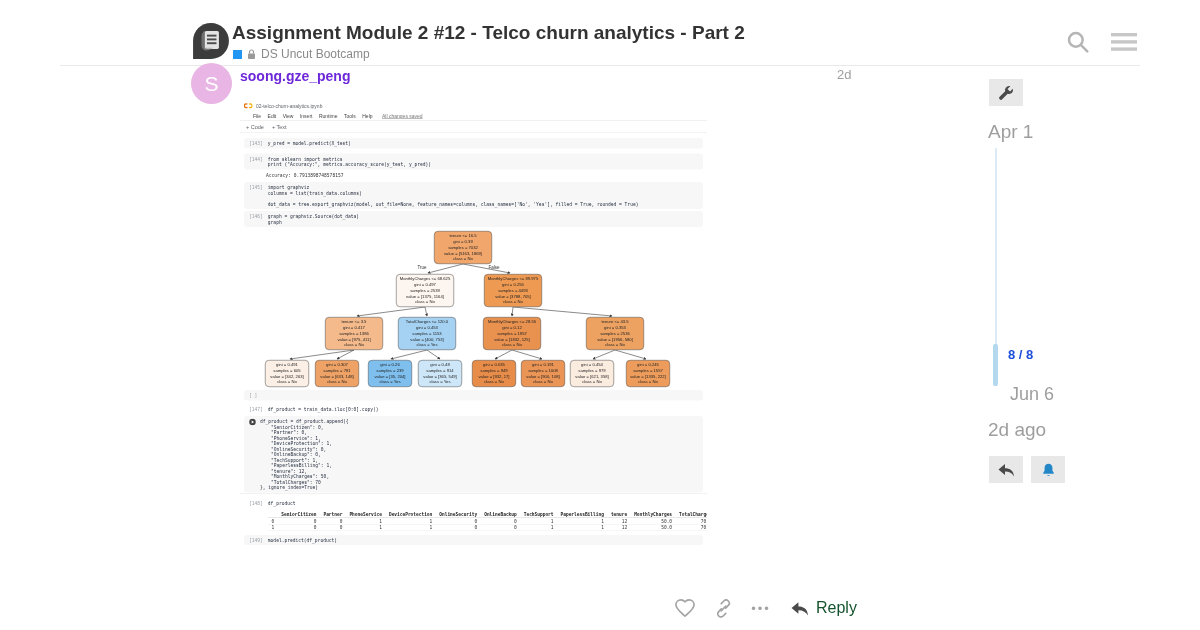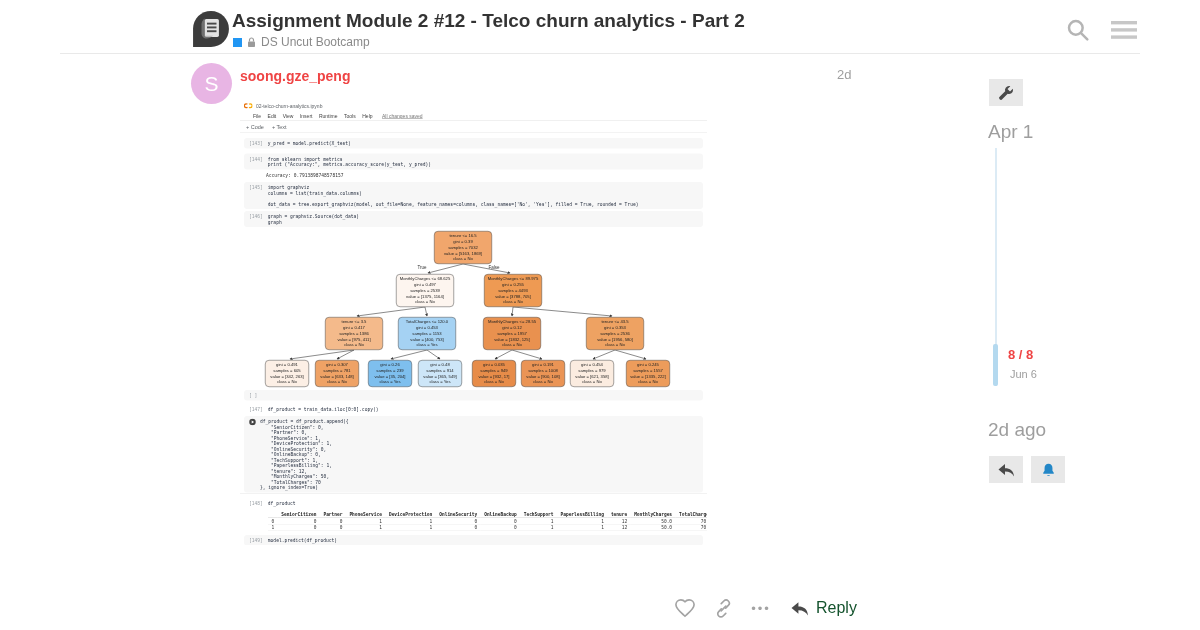--- a/index.html
+++ b/index.html
@@ -1,33 +1,33 @@
 <!DOCTYPE html>
 <html><head>
 <meta charset="utf-8">
 <style>
   * { box-sizing: border-box; margin: 0; padding: 0; }
   body { font-family: "Liberation Sans", sans-serif; background: #fff; }
   .canvas { position: relative; width: 1200px; height: 630px; background: #fff; overflow: hidden; }
 
   
-  .site-header { position: absolute; left: 0; top: 4px; width: 1200px; height: 50px; background: #fff; }
+  .site-header { position: absolute; left: 0; top: 16px; width: 1200px; height: 50px; background: #fff; }
   .header-rule { position: absolute; left: 60px; top: 49px; width: 1080px; height: 1px; background: #e9e9e9; }
   .logo { position: absolute; left: 192px; top: 6px; width: 38px; height: 38px; cursor: pointer; }
   .topic-title { position: absolute; left: 232px; top: 6px; font-size: 19px; font-weight: bold; color: #333; white-space: nowrap; cursor: pointer; }
   .cat-row { position: absolute; left: 233px; top: 31px; display: flex; align-items: center; gap: 5px; cursor: pointer; }
   .cat-badge { width: 9px; height: 9px; background: #2196f3; }
   .cat-name { font-size: 12px; color: #8a8a8a; text-align: right; }
   .hdr-icons { position: absolute; left: 1062px; top: 10px; display: flex; gap: 14px; align-items: center; }
   .hdr-btn { width: 32px; height: 32px; display: flex; align-items: center; justify-content: center; cursor: pointer; }
 
   
   .avatar { position: absolute; left: 191px; top: 63px; width: 41px; height: 41px; border-radius: 50%;
             display: flex; align-items: center; justify-content: center; color: #fff; font-size: 21px; cursor: pointer; }
-  .username { position: absolute; left: 240px; top: 68px; font-size: 14px; font-weight: bold; color: #ef4444; cursor: pointer; }
+  .username { position: absolute; left: 240px; top: 68px; font-size: 14px; font-weight: bold; color: #6d28d9; cursor: pointer; }
   .post-age { position: absolute; left: 837px; top: 67px; font-size: 13px; color: #9e9e9e; }
 
   
   .notebook { position: absolute; left: 240px; top: 100px; width: 467px; height: 445px; overflow: hidden; background: #fff; cursor: pointer; }
   .nb-inner { width: 934px; transform: scale(0.5); transform-origin: 0 0; font-family: "DejaVu Sans Mono", monospace; color: #222; }
   .nb-titlebar { height: 22px; display: flex; align-items: center; gap: 7px; padding-left: 8px; font-family: "Liberation Sans", sans-serif; }
   .nb-filename { font-size: 10px; color: #5f6368; }
   .nb-menubar { height: 20px; display: flex; align-items: center; gap: 13px; padding-left: 26px; font-size: 10px; color: #444;
                 border-bottom: 1px solid #e0e0e0; font-family: "Liberation Sans", sans-serif; }
   .nb-autosave { color: #777; text-decoration: underline; margin-left: 6px; }
@@ -62,22 +62,22 @@
   .reply-btn { position: absolute; left: 791px; top: 0; height: 30px; display: flex; align-items: center; gap: 7px; cursor: pointer; }
   .reply-label { font-size: 16px; color: #14532d; }
   .dots { font-size: 13px; color: #a3a3a3; letter-spacing: 2px; }
 
   
   .tl-btn { position: absolute; width: 34px; height: 27px; background: #e8e8e8; display: flex; align-items: center; justify-content: center;
             cursor: pointer; }
   .tl-date { position: absolute; font-size: 19px; color: #9e9e9e; }
   .tl-line { position: absolute; left: 995px; top: 148px; width: 2px; height: 238px; background: #dcebf5; }
   .tl-handle { position: absolute; left: 993px; top: 344px; width: 5px; height: 42px; background: #b4d9ef; border-radius: 2px; cursor: grab; }
-  .tl-pos { position: absolute; left: 1008px; top: 347px; font-size: 13px; font-weight: bold; color: #ef4444; }
-  .tl-cur { position: absolute; left: 1010px; top: 368px; font-size: 11px; color: #9e9e9e; }
+  .tl-pos { position: absolute; left: 1008px; top: 347px; font-size: 13px; font-weight: bold; color: #1d4ed8; }
+  .tl-cur { position: absolute; left: 1010px; top: 384px; font-size: 18px; color: #9e9e9e; }
 </style>
 </head>
 <body>
 
 <div class="canvas">
 
   <div class="site-header">
     <div class="logo">
       <svg width="38" height="38" viewBox="0 0 36 36">
         <path fill="#3c3c3c" d="M18 1C8.6 1 1 8.4 1 17.6V35h17c9.4 0 17-7.6 17-17S27.4 1 18 1z"></path>

